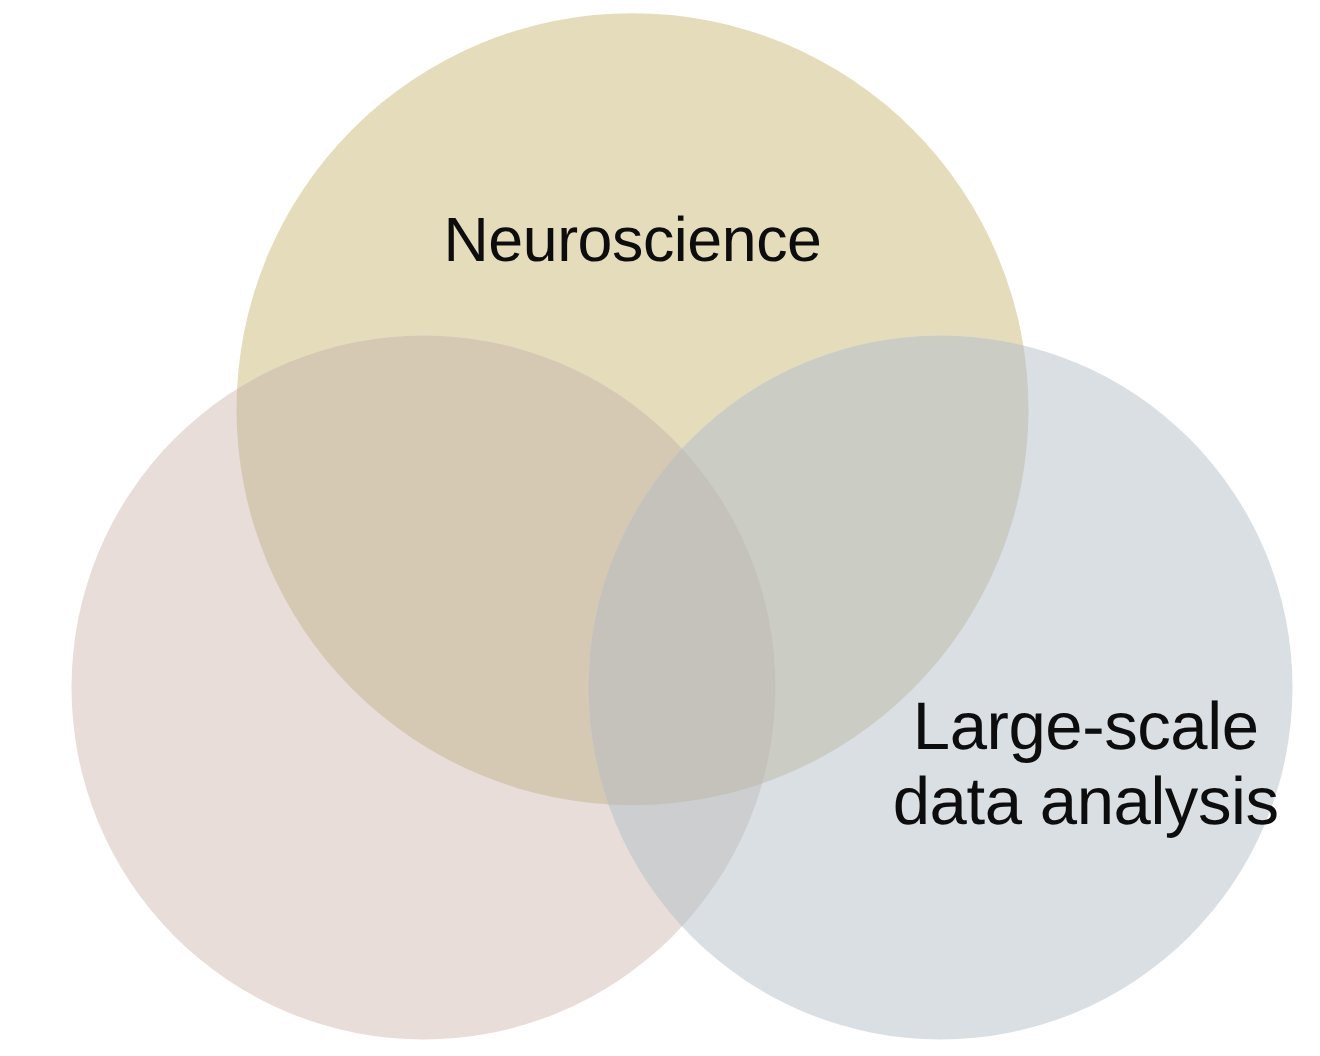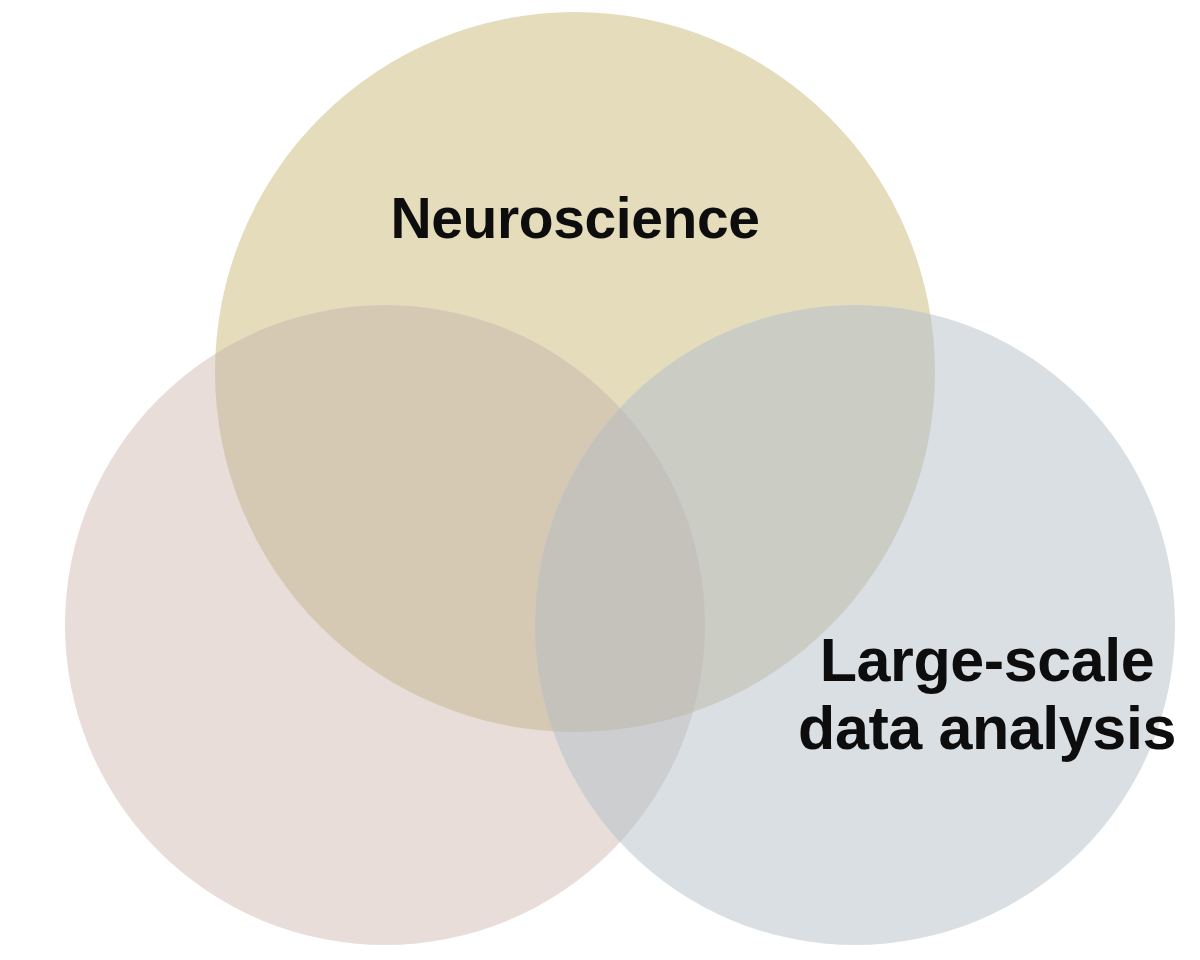--- a/index.html
+++ b/index.html
@@ -28,21 +28,21 @@
     height: 960px;
     display: block;
   }
   .venn-label {
     position: absolute;
     margin: 0;
     padding: 0;
     text-align: center;
     color: #0d0d0d;
     font-family: "Liberation Sans", sans-serif;
-    font-weight: bold;
+    font-weight: normal;
     letter-spacing: -0.4px;
     line-height: 1.12;
     white-space: pre-line;
     -webkit-font-smoothing: antialiased;
   }
   #label-neuroscience {
     left: 330px;
     top: 187px;
     width: 490px;
     font-size: 57px;

